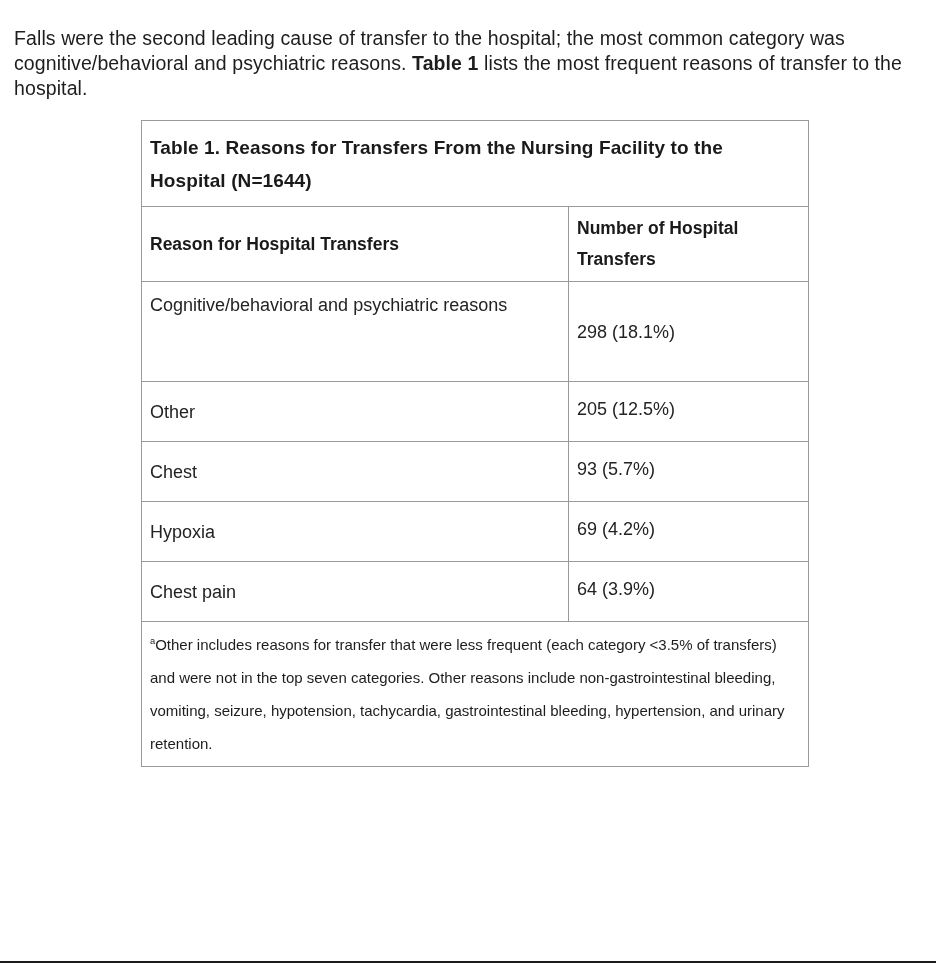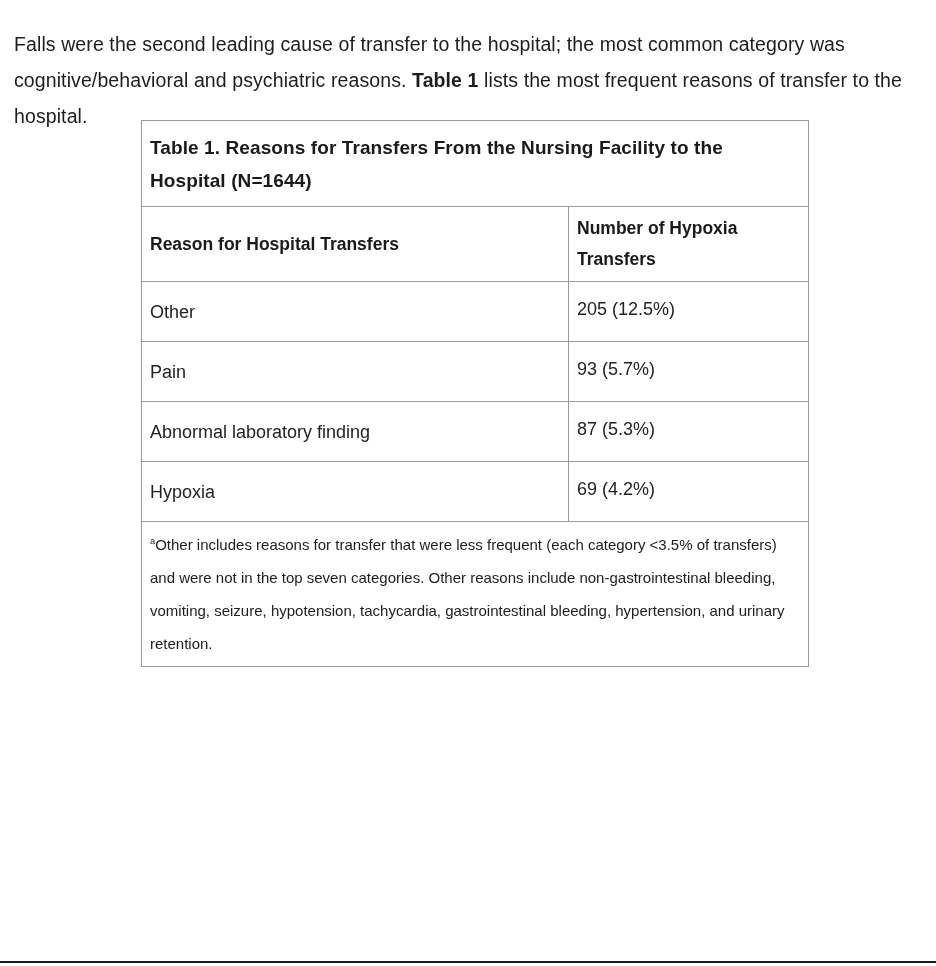--- a/index.html
+++ b/index.html
@@ -17,21 +17,21 @@
     overflow: hidden;
   }
 
   
   .intro {
     position: absolute;
     left: 14px;
     top: 6px;
     width: 910px;
     font-size: 19.5px;
-    line-height: 36px;
+    line-height: 25px;
     color: #1d1d1d;
     letter-spacing: 0.1px;
   }
   .intro b { font-weight: bold; }
 
   
   .table-wrap {
     position: absolute;
     left: 141px;
     top: 120px;
@@ -127,45 +127,51 @@
     <colgroup>
       <col class="col-reason">
       <col class="col-number">
     </colgroup>
     <tbody>
       <tr>
         <td class="caption-cell" colspan="2">Table 1. Reasons for Transfers From the Nursing Facility to the Hospital (N=1644)</td>
       </tr>
       <tr>
         <td class="head-cell">Reason for Hospital Transfers</td>
-        <td class="head-cell num">Number of Hypoxia Transfers</td>
+        <td class="head-cell num">Number of Hospital Transfers</td>
       </tr>
 
+      <tr class="row-tall">
+        <td class="cell-reason">Cognitive/behavioral and psychiatric reasons</td>
+        <td class="cell-number">
+            <span>298 (18.1%)</span>
+          </td>
+      </tr>
       <tr class="row-std">
         <td class="cell-reason">Other</td>
         <td class="cell-number">
             <span>205 (12.5%)</span>
           </td>
       </tr>
       <tr class="row-std">
-        <td class="cell-reason">Pain</td>
+        <td class="cell-reason">Chest</td>
         <td class="cell-number">
             <span>93 (5.7%)</span>
-          </td>
-      </tr>
-      <tr class="row-std">
-        <td class="cell-reason">Abnormal laboratory finding</td>
-        <td class="cell-number">
-            <span>87 (5.3%)</span>
           </td>
       </tr>
       <tr class="row-std">
         <td class="cell-reason">Hypoxia</td>
         <td class="cell-number">
             <span>69 (4.2%)</span>
+          </td>
+      </tr>
+      <tr class="row-std">
+        <td class="cell-reason">Chest pain</td>
+        <td class="cell-number">
+            <span>64 (3.9%)</span>
           </td>
       </tr>
 
       <tr>
         <td class="footnote-cell" colspan="2"><sup>a</sup><span>Other includes reasons for transfer that were less frequent (each category &lt;3.5% of transfers) and were not in the top seven categories. Other reasons include non-gastrointestinal bleeding, vomiting, seizure, hypotension, tachycardia, gastrointestinal bleeding, hypertension, and urinary retention.</span></td>
       </tr>
     </tbody>
   </table>
 </div>
 

